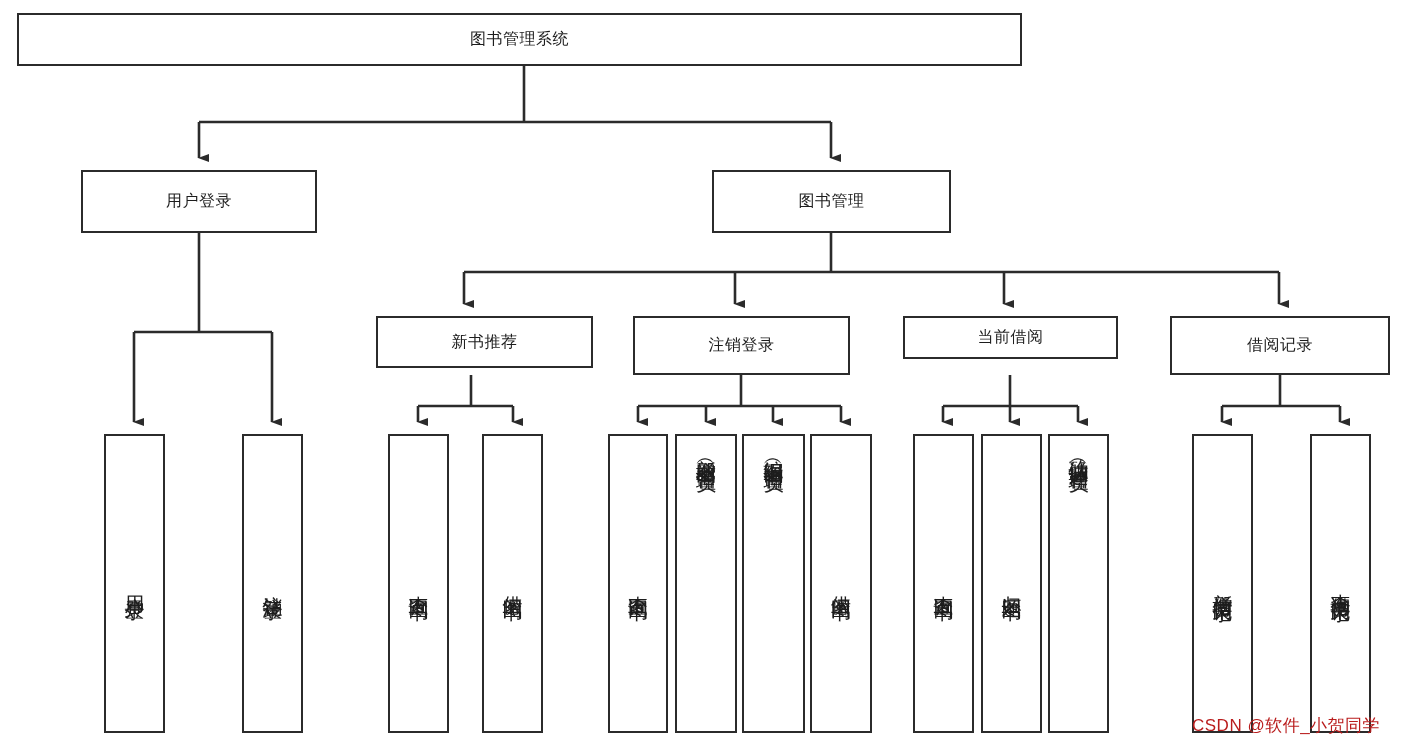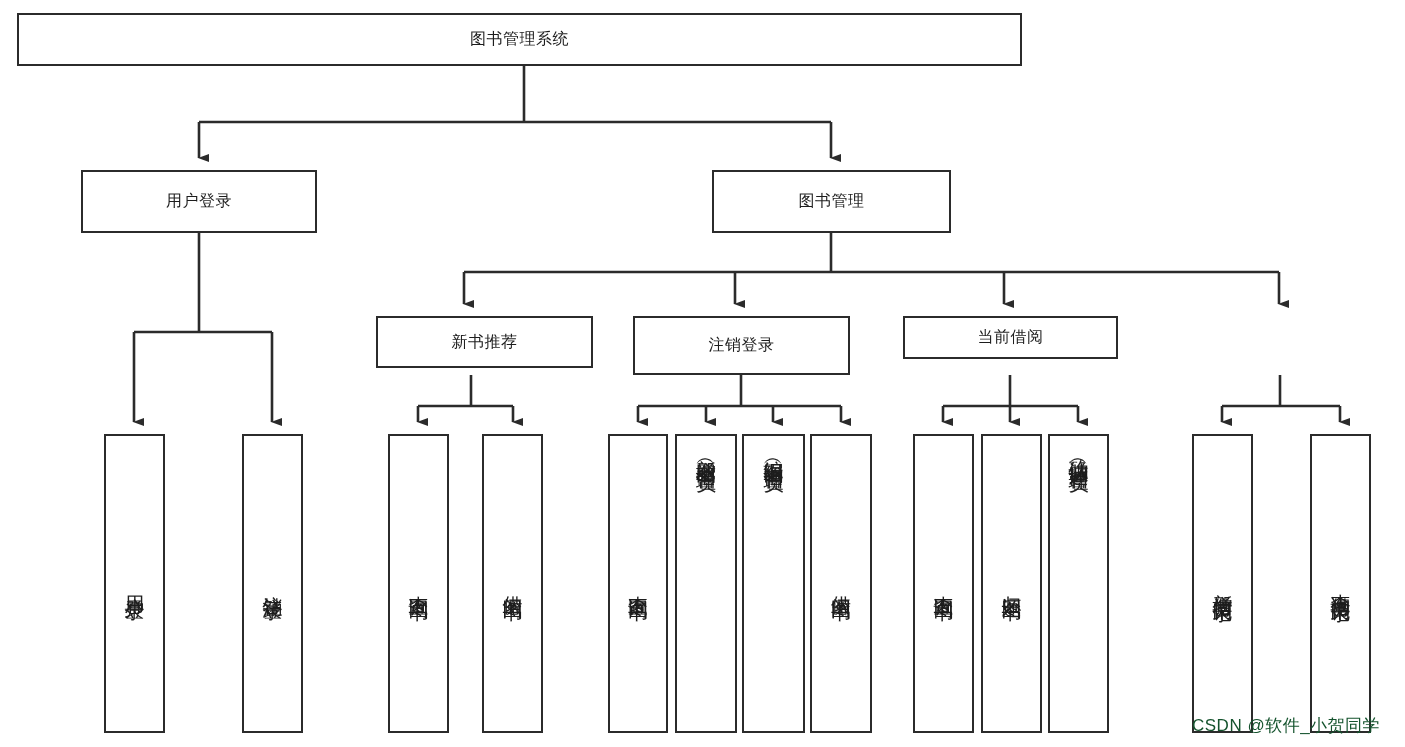--- a/index.html
+++ b/index.html
@@ -55,21 +55,21 @@
     justify-content: center;
     padding-top: 8px;
   }
   .node-box.vertical.centered {
     align-items: center;
     padding-top: 0;
   }
   .watermark {
     position: absolute;
     font-size: 17px;
-    color: #14532d;
+    color: #b91c1c;
     white-space: nowrap;
     letter-spacing: 0.5px;
   }
 </style>
 </head>
 <body>
 
 <div id="diagram-root">
 
   <svg class="diagram-canvas" viewBox="0 0 1405 747" xmlns="http://www.w3.org/2000/svg">
@@ -138,20 +138,23 @@
 
   <div class="node-box" style="left:376px; top:316px; width:217px; height:52px;">
     <span class="node-label">新书推荐</span>
   </div>
   <div class="node-box" style="left:633px; top:316px; width:217px; height:59px;">
     <span class="node-label">注销登录</span>
   </div>
   <div class="node-box" style="left:903px; top:316px; width:215px; height:43px;">
     <span class="node-label">当前借阅</span>
   </div>
+  <div class="node-box" style="left:1170px; top:316px; width:220px; height:59px;">
+    <span class="node-label">借阅记录</span>
+  </div>
 
   <div class="node-box vertical centered" style="left:104px; top:434px; width:61px; height:299px;">
     <span class="node-label">用户登录</span>
   </div>
   <div class="node-box vertical centered" style="left:242px; top:434px; width:61px; height:299px;">
     <span class="node-label">注销登录</span>
   </div>
   <div class="node-box vertical centered" style="left:388px; top:434px; width:61px; height:299px;">
     <span class="node-label">查询图书</span>
   </div>

